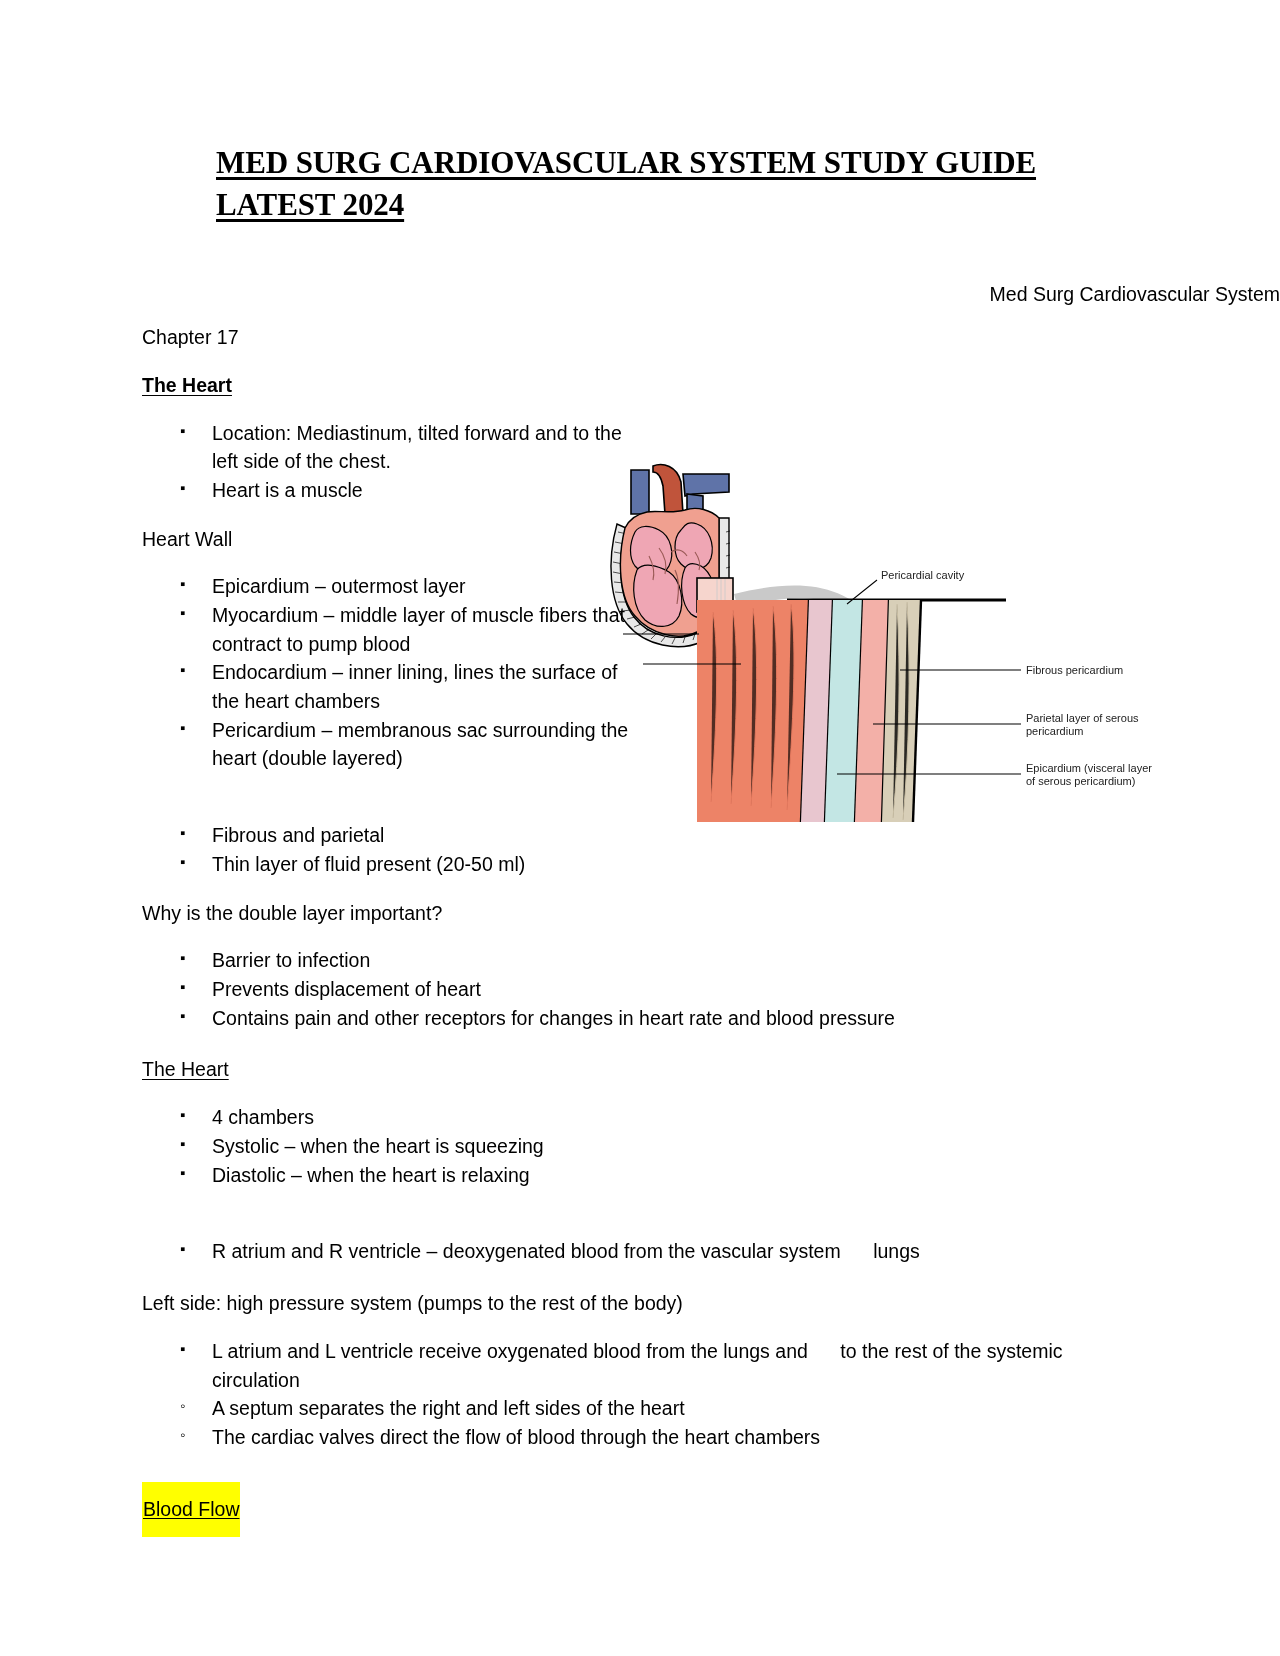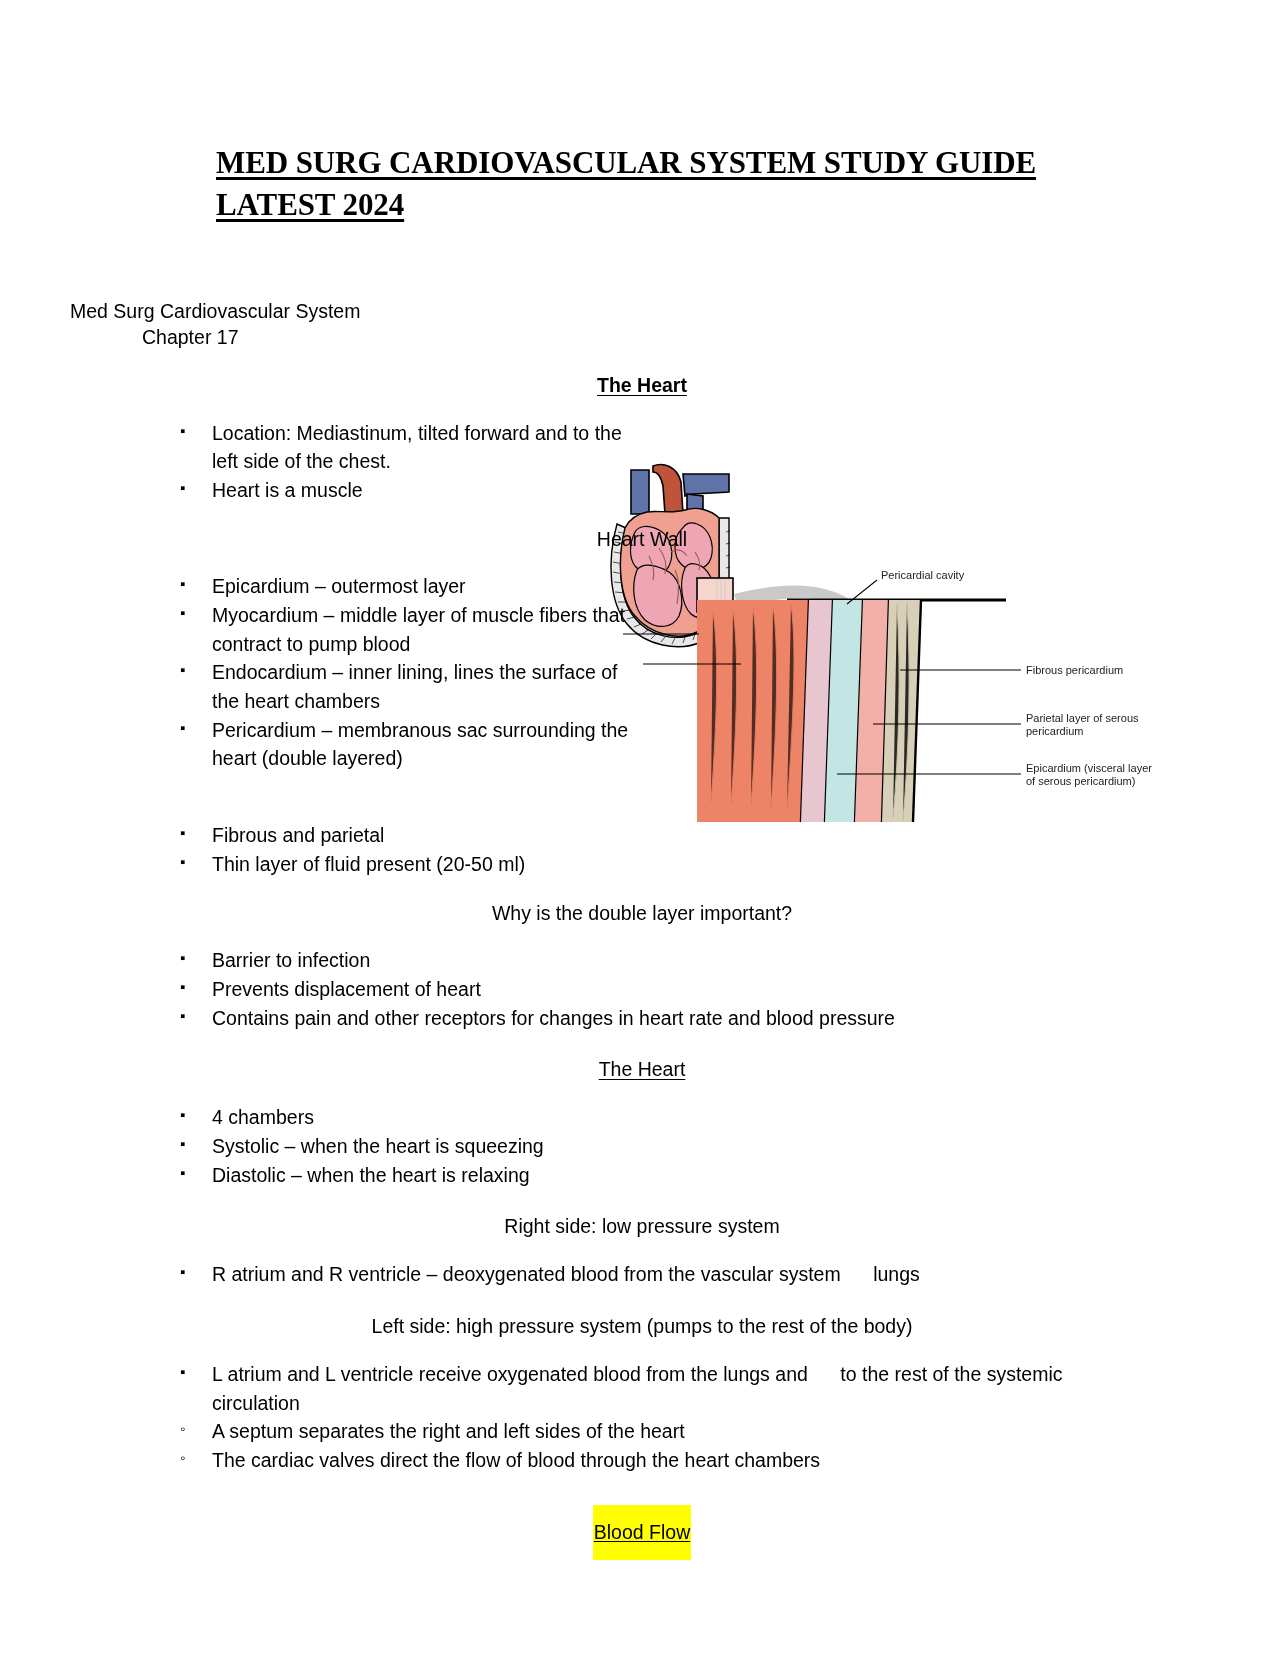--- a/index.html
+++ b/index.html
@@ -33,23 +33,23 @@
     letter-spacing: -0.1px;
     text-decoration: underline;
     text-underline-offset: 4px;
     text-decoration-thickness: 2.5px;
   }
 
   
   .subtitle {
     position: absolute;
     left: 0;
-    top: 300px;
+    top: 283px;
     width: 1280px;
-    text-align: left;
+    text-align: right;
     font-size: 19.5px;
     padding-left: 70px;
     box-sizing: border-box;
   }
 
   
   .body-col {
     position: absolute;
     left: 142px;
     top: 328px;
@@ -73,21 +73,21 @@
   .h-underline {
     font-size: 19.5px;
     text-decoration: underline;
     text-underline-offset: 3px;
     display: inline-block;
   }
   .h-plain {
     font-size: 19.5px;
   }
 
-  .blk { margin: 0; padding: 0; text-align: center; }
+  .blk { margin: 0; padding: 0; }
 
   .gap-22 { height: 22px; }
   .gap-26 { height: 26px; }
   .gap-30 { height: 30px; }
 
   ul.bl {
     list-style: none;
     margin: 0;
     padding: 0;
   }
@@ -378,23 +378,20 @@
         <span class="bullet dash">▪</span>
         <span>Systolic – when the heart is squeezing</span>
       </li>
       <li>
         <span class="bullet dash">▪</span>
         <span>Diastolic – when the heart is relaxing</span>
       </li>
     </ul>
     <div class="gap-26"></div>
 
-    <div class="blk">
-      <span class="h-plain b">Right side:</span><span class="h-plain"> low pressure system</span>
-    </div>
     <div class="gap-22"></div>
     <ul class="bl">
       <li>
         <span class="bullet dash">▪</span>
         <span style="white-space: pre;">R atrium and R ventricle – deoxygenated blood from the vascular system      lungs</span>
       </li>
     </ul>
     <div class="gap-26"></div>
 
     <div class="blk">

